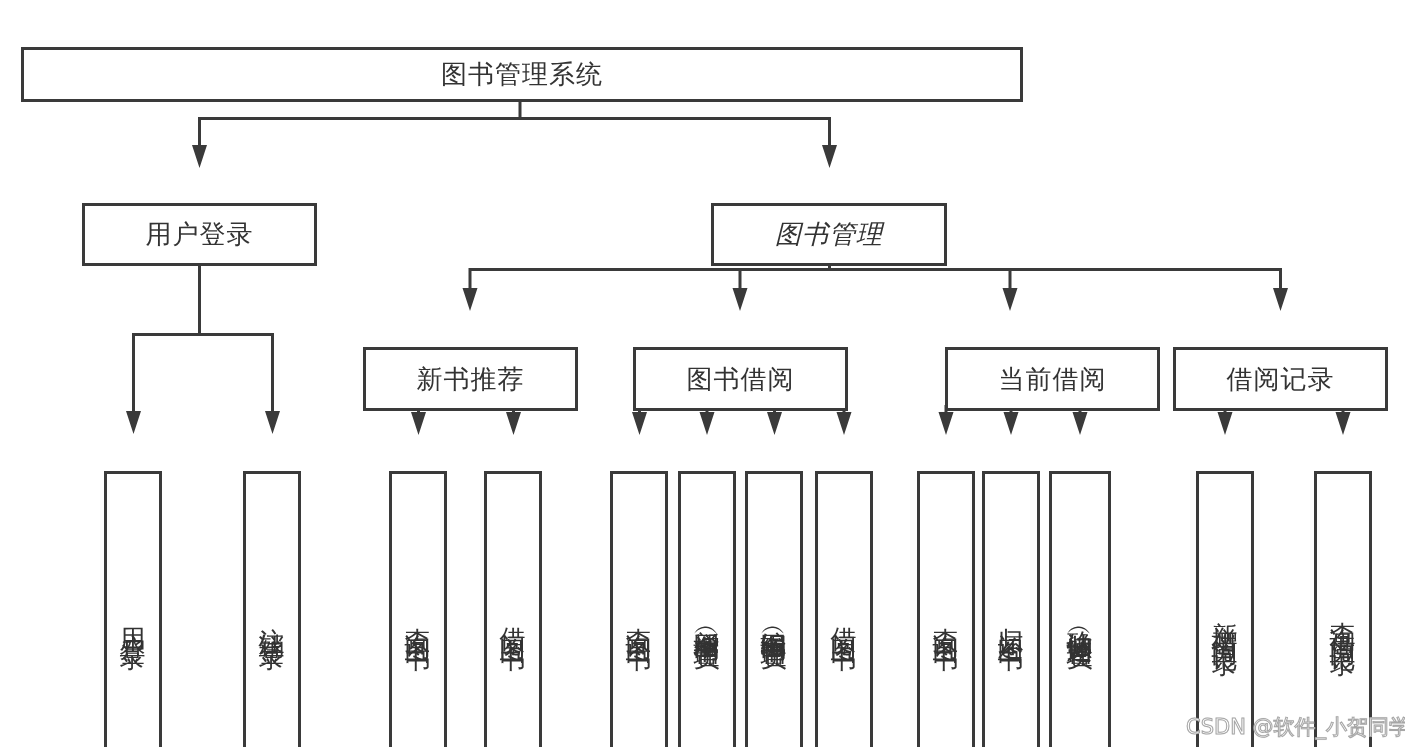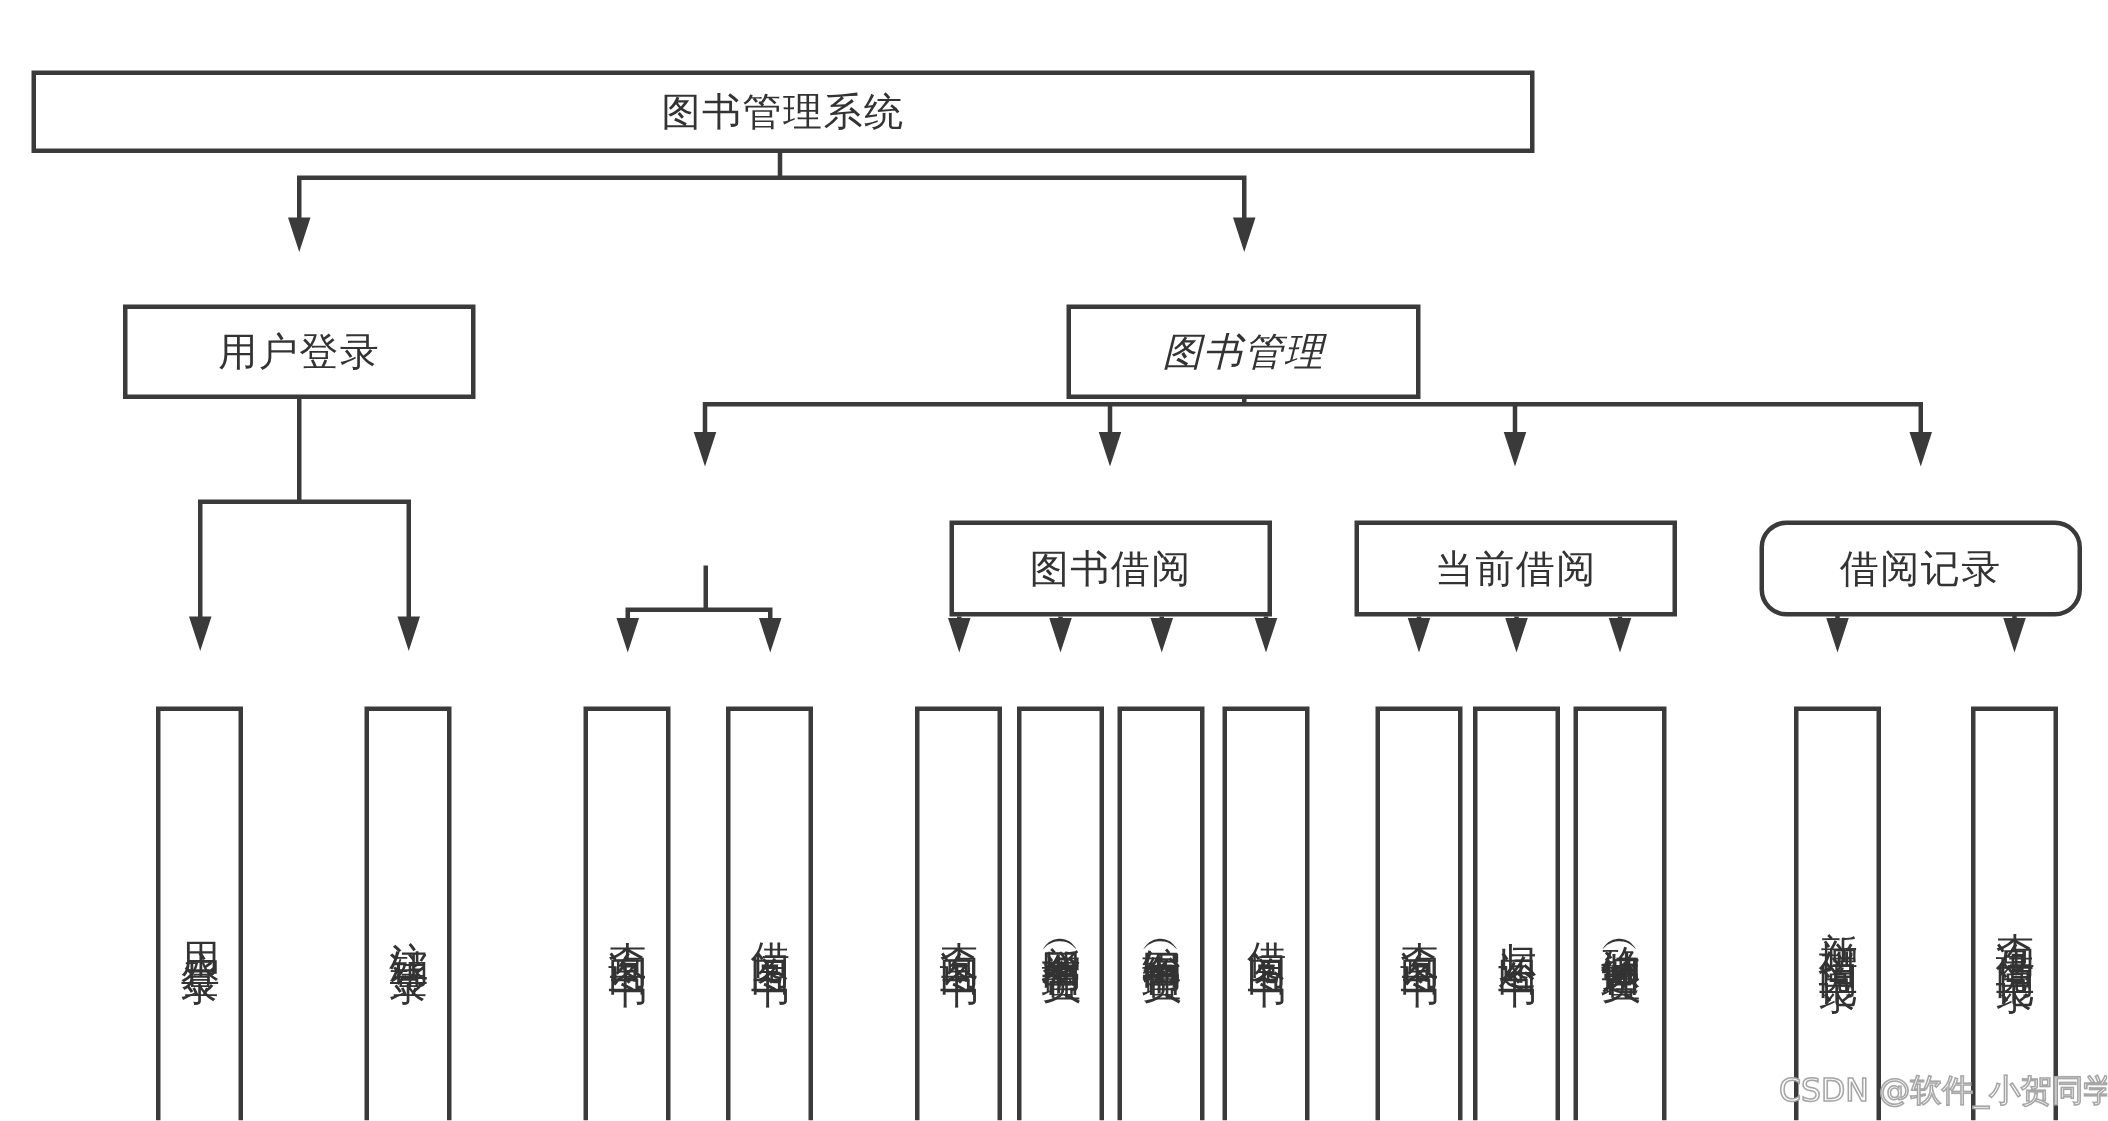--- a/index.html
+++ b/index.html
@@ -39,22 +39,22 @@
     line-height:1;
     white-space:nowrap;
   }
   .leaf.tight span{letter-spacing:2px;}
   
   #b-root {left:21px;  top:13px;  width:1002px; height:55px;}
   #b-login{left:82px;  top:169px; width:235px;  height:63px;}
   #b-mgmt {left:711px; top:169px; width:236px;  height:63px;font-style:italic;}
   #b-l3-1 {left:363px; top:313px; width:215px;  height:64px;}
   #b-l3-2 {left:633px; top:313px; width:215px;  height:64px;}
-  #b-l3-3 {left:903px; top:313px; width:215px;  height:64px;}
-  #b-l3-4 {left:1173px;top:313px; width:215px;  height:64px;border-radius:18px;}
+  #b-l3-3 {left:945px; top:313px; width:215px;  height:64px;}
+  #b-l3-4 {left:1173px;top:313px; width:215px;  height:64px;}
   
   #f1 {left:104px; width:58px;}
   #f2 {left:243px; width:58px;}
   #f3 {left:389px; width:58px;}
   #f4 {left:484px; width:58px;}
   #f5 {left:610px; width:58px;}
   #f6 {left:678px; width:58px;}
   #f7 {left:745px; width:58px;}
   #f8 {left:815px; width:58px;}
   #f9 {left:917px; width:58px;}
@@ -109,20 +109,23 @@
     <span>图书管理系统</span>
   </div>
 
   <div class="box" id="b-login">
     <span>用户登录</span>
   </div>
   <div class="box" id="b-mgmt">
     <span>图书管理</span>
   </div>
 
+  <div class="box" id="b-l3-1">
+    <span>新书推荐</span>
+  </div>
   <div class="box" id="b-l3-2">
     <span>图书借阅</span>
   </div>
   <div class="box" id="b-l3-3">
     <span>当前借阅</span>
   </div>
   <div class="box" id="b-l3-4">
     <span>借阅记录</span>
   </div>
 

